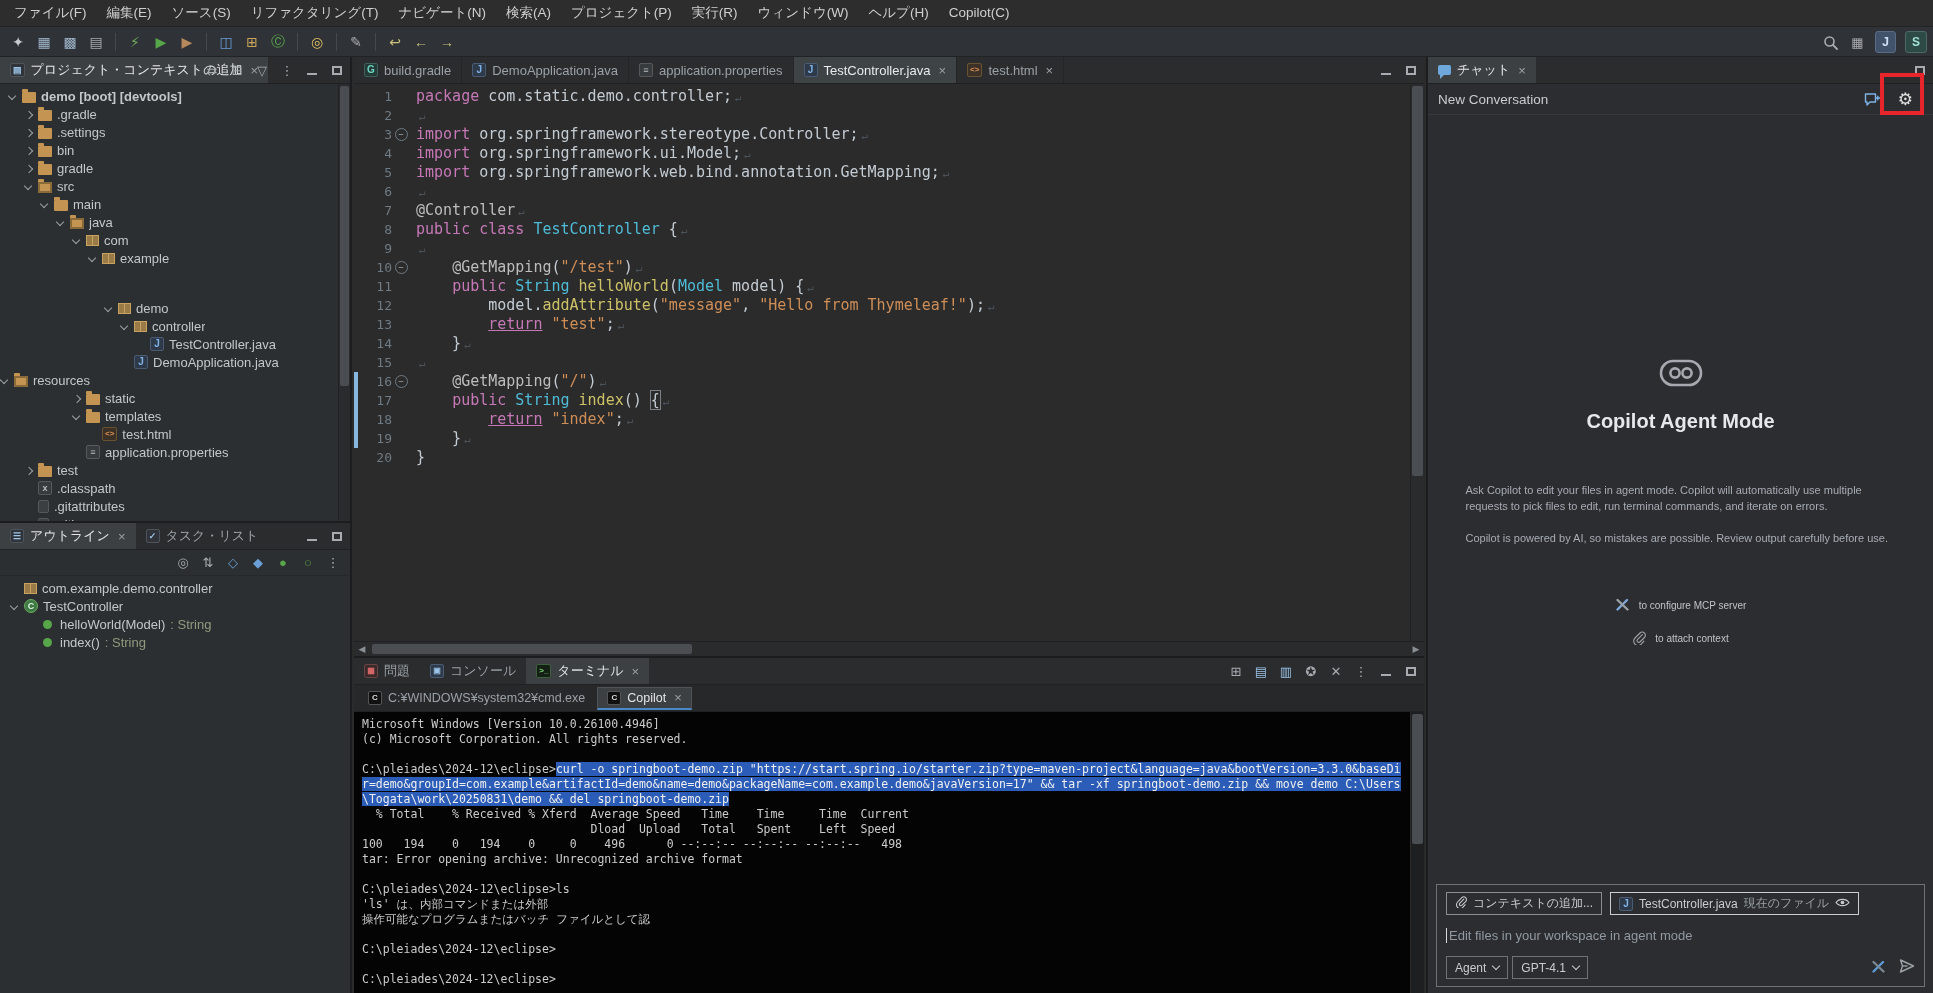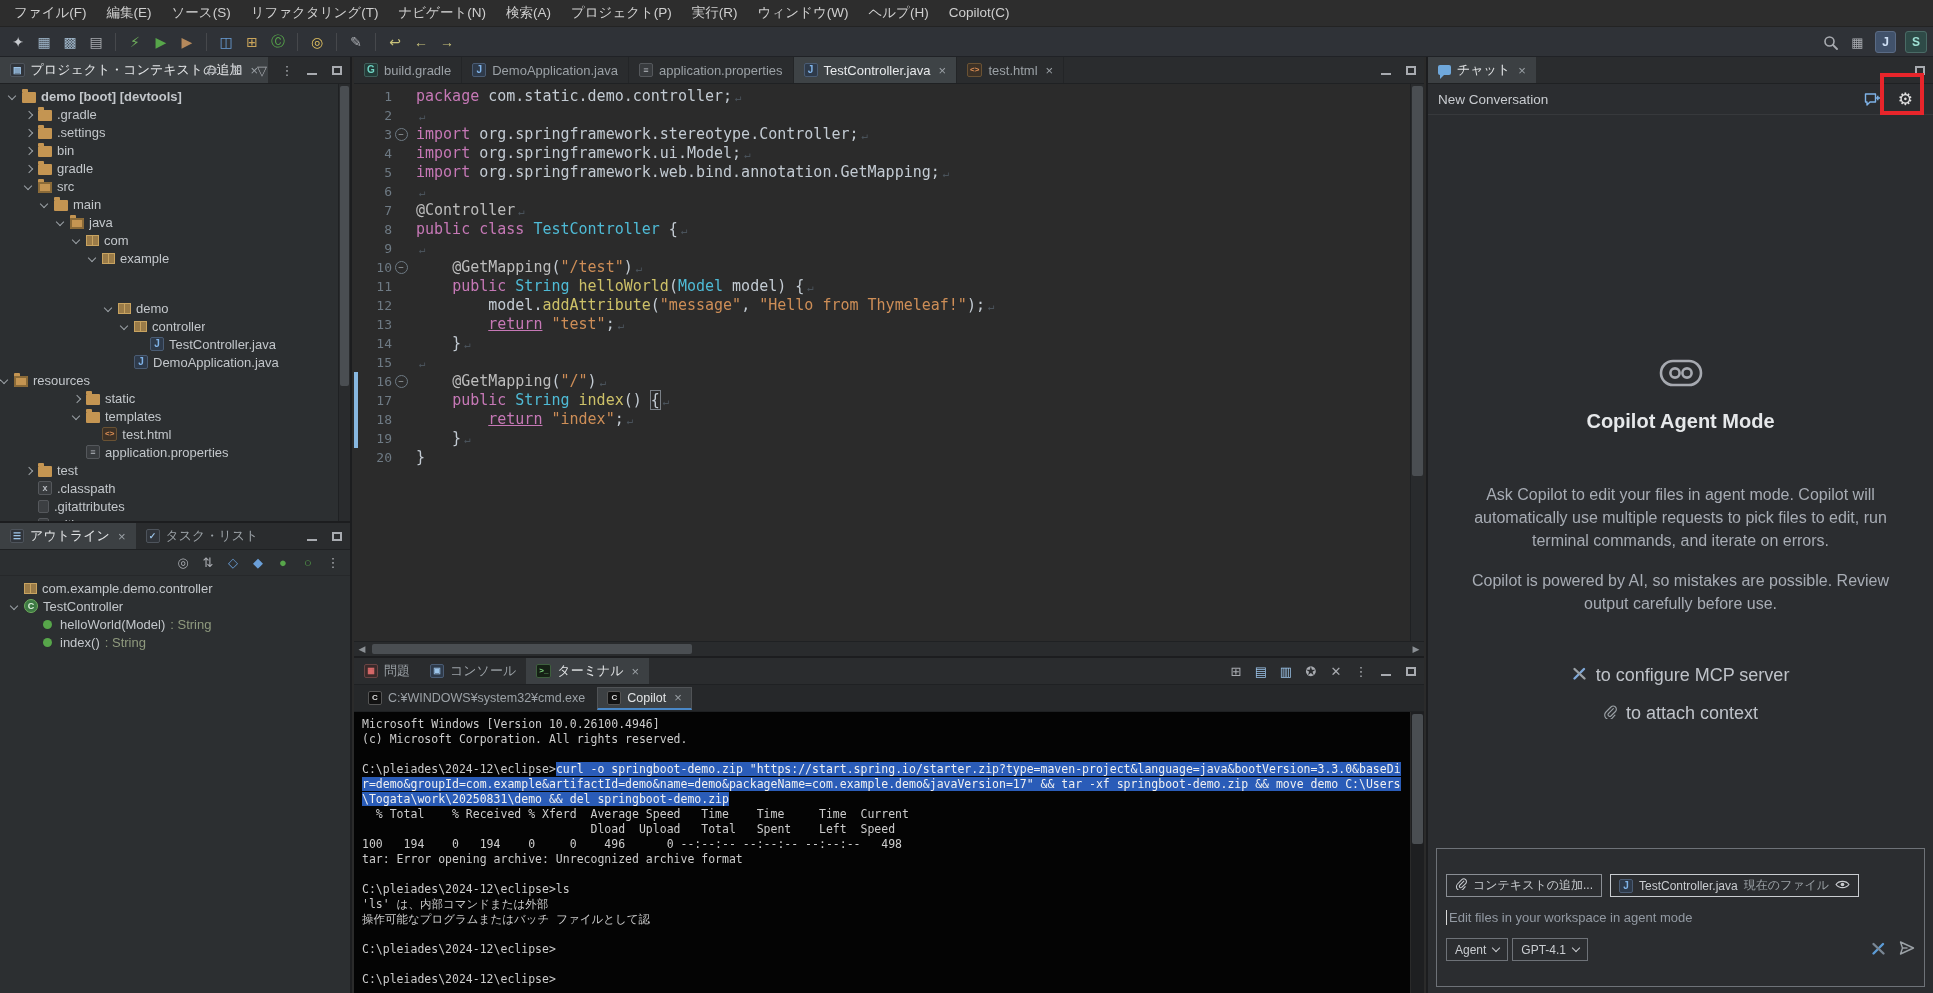--- a/index.html
+++ b/index.html
@@ -113,27 +113,27 @@
 .term-line{white-space:pre}
 .t-sel{background:#2A5CB8;color:#F0F0F0}
 .term-vscroll{position:absolute;right:0;top:54px;bottom:0;width:14px;background:#1E1F21;border-left:1px solid #2A2A2A}
 .term-vscroll .thumb{position:absolute;left:1px;right:1px;top:2px;height:130px;background:#4A4E52;border-radius:2px}
 
 
 .chat-panel{position:absolute;left:1426px;top:57px;right:0;bottom:0;background:#2B2D30;border-left:2px solid #1C1D1F}
 .chat-header{position:absolute;left:0;top:27px;right:0;height:31px;display:flex;align-items:center;padding:0 10px;font-size:13.5px;color:#C9CCD0;border-bottom:1px solid #37393C}
 .ch-icons{position:absolute;right:20px;top:0;height:31px;display:flex;align-items:center;gap:16px}
 .gear{font-size:17px;color:#E0E0E0;line-height:1}
-.chat-body{position:absolute;left:0;top:58px;right:0;bottom:120px;display:flex;flex-direction:column;align-items:center;text-align:center;overflow:hidden}
+.chat-body{position:absolute;left:0;top:58px;right:0;bottom:120px;display:flex;flex-direction:column;align-items:center;overflow:hidden}
 .copilot-logo{margin-top:238px}
 .agent-title{font-size:20px;font-weight:bold;color:#E6E8EA;margin:14px 0 50px}
-.chat-body p{width:430px;font-size:16px;line-height:1.45;color:#A7ACB4;margin:0 0 16px}
-.chat-link{display:flex;align-items:center;gap:9px;font-size:18px;color:#BFC3C9;margin-top:17px}
+.chat-body p{width:430px;font-size:11px;line-height:1.45;color:#A7ACB4;margin:0 0 16px}
+.chat-link{display:flex;align-items:center;gap:9px;font-size:10px;color:#BFC3C9;margin-top:17px}
 .chat-link.first{margin-top:34px}
-.composer{position:absolute;left:8px;right:8px;bottom:6px;border:1px solid #6E7278;background:#2B2D30;padding:25px 9px}
+.composer{position:absolute;left:8px;right:8px;bottom:6px;border:1px solid #6E7278;background:#2B2D30;padding:7px 9px}
 .chips{display:flex;gap:8px;margin-bottom:7px}
 .chip{display:flex;align-items:center;gap:6px;border:1px solid #8A8E94;padding:0 8px;font-size:12px;color:#C9CCD0;height:23px;white-space:nowrap}
 .chip.chip-file{border-color:#C9CCD0}
 .chip .dim{color:#9BA1A6}
 .chat-input{display:flex;align-items:center;height:27px;font-size:13px;color:#9299A2;margin-bottom:7px}
 .caret{width:1px;height:15px;background:#D8D8D8;margin-right:2px}
 .composer-row{display:flex;align-items:center;gap:4px}
 .select{display:flex;align-items:center;gap:7px;border:1px solid #6E7278;padding:0 8px;font-size:12px;color:#C9CCD0;height:23px}
 .cr-icons{margin-left:auto;display:flex;align-items:center;gap:13px}
 

